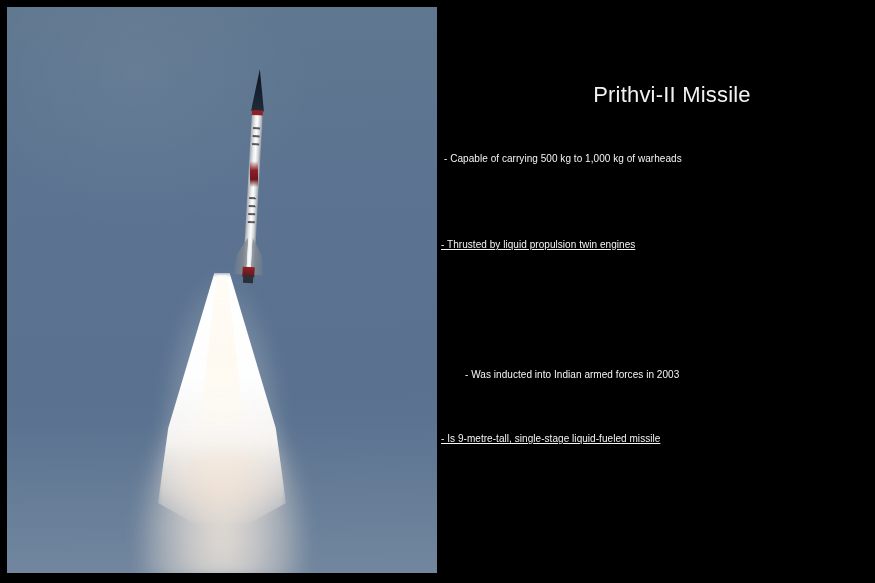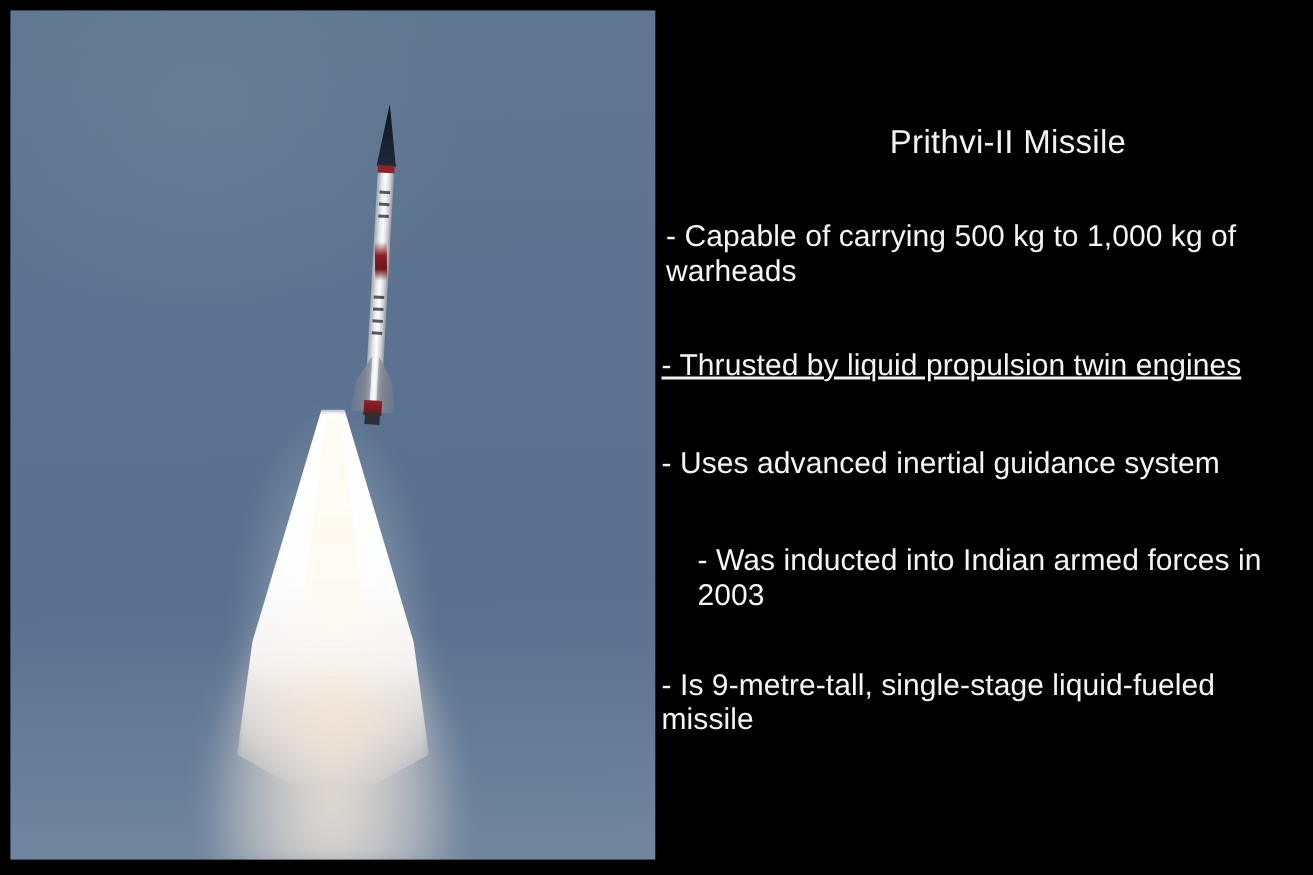--- a/index.html
+++ b/index.html
@@ -158,29 +158,29 @@
     width:438px;
     text-align:center;
     color:#f2f2f2;
     font-size:22px;
     letter-spacing:0.2px;
     white-space:nowrap;
   }
   .bullet {
     position:absolute;
     color:#f4f4f4;
-    font-size:20px;
+    font-size:10px;
     line-height:23px;
     letter-spacing:0.05px;
   }
   #b1 { left:7px;  top:147px; width:408px; }
   #b2 { left:4px;  top:233px; width:418px;text-decoration:underline; }
   #b3 { left:4px;  top:298px; width:418px; }
   #b4 { left:4px;  top:363px; width:418px;margin-left:24px; }
-  #b5 { left:4px;  top:446px; width:428px; }
+  #b5 { left:4px;  top:427px; width:428px;text-decoration:underline; }
 </style>
 </head>
 <body>
 
 <div id="slide">
 
   <div id="photo-panel">
     <div id="sky"></div>
     <div id="haze"></div>
 
@@ -205,18 +205,17 @@
       <div id="fin-right"></div>
       <div id="tail-band"></div>
       <div id="nozzle"></div>
     </div>
   </div>
 
   <div id="text-panel">
     <div id="title">Prithvi-II Missile</div>
     <div class="bullet" id="b1">- Capable of carrying 500 kg to 1,000 kg of warheads</div>
     <div class="bullet" id="b2">- Thrusted by liquid propulsion twin engines</div>
-    <div class="bullet" id="b3">- Uses advanced inertial guidance system</div>
     <div class="bullet" id="b4">- Was inducted into Indian armed forces in 2003</div>
     <div class="bullet" id="b5">- Is 9-metre-tall, single-stage liquid-fueled missile</div>
   </div>
 
 </div>
 
 </body></html>

